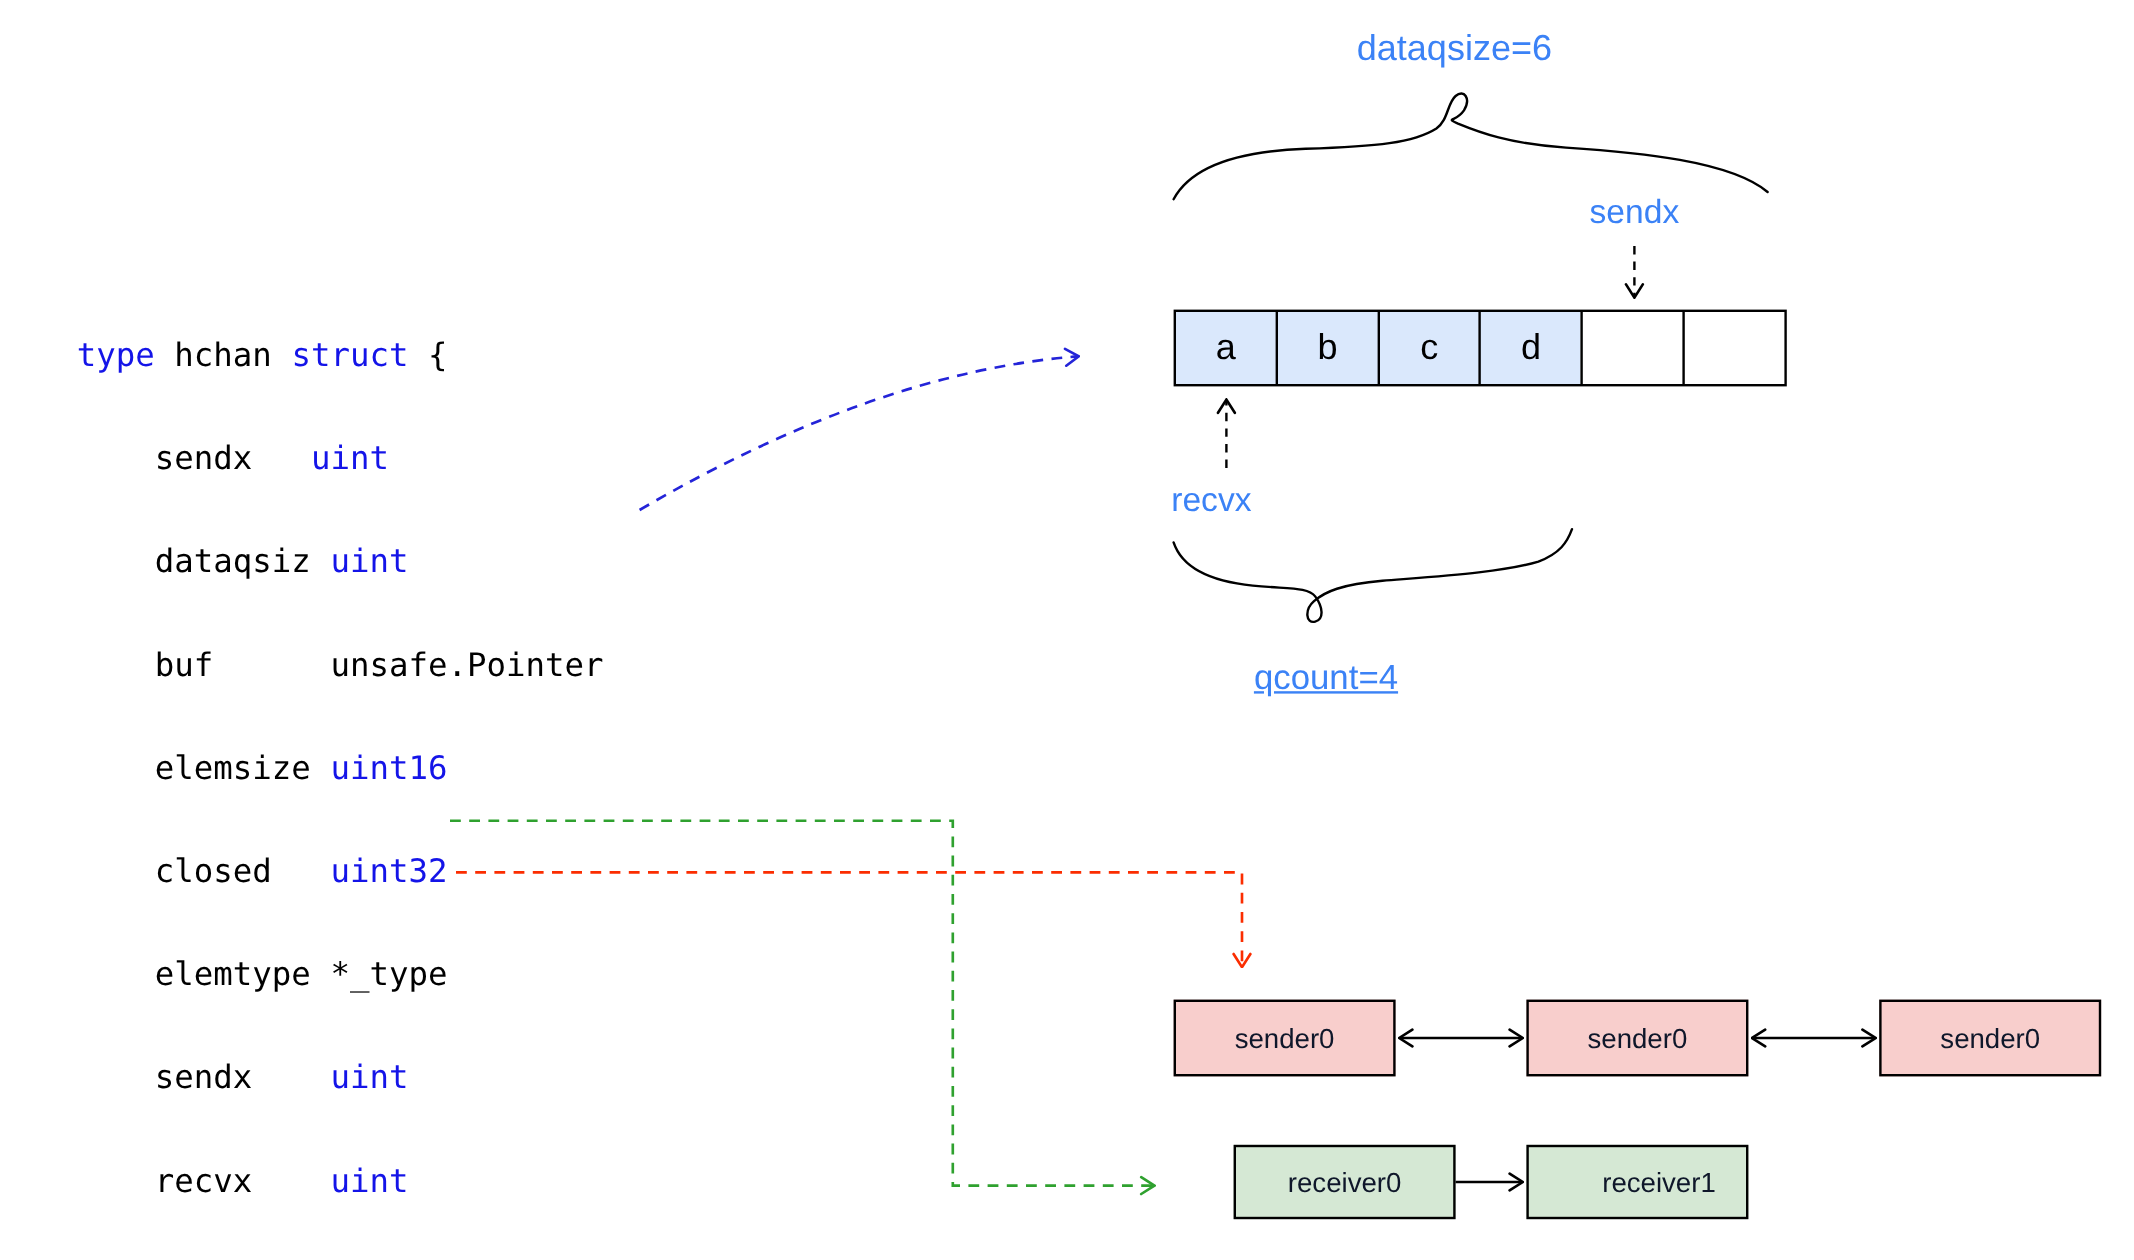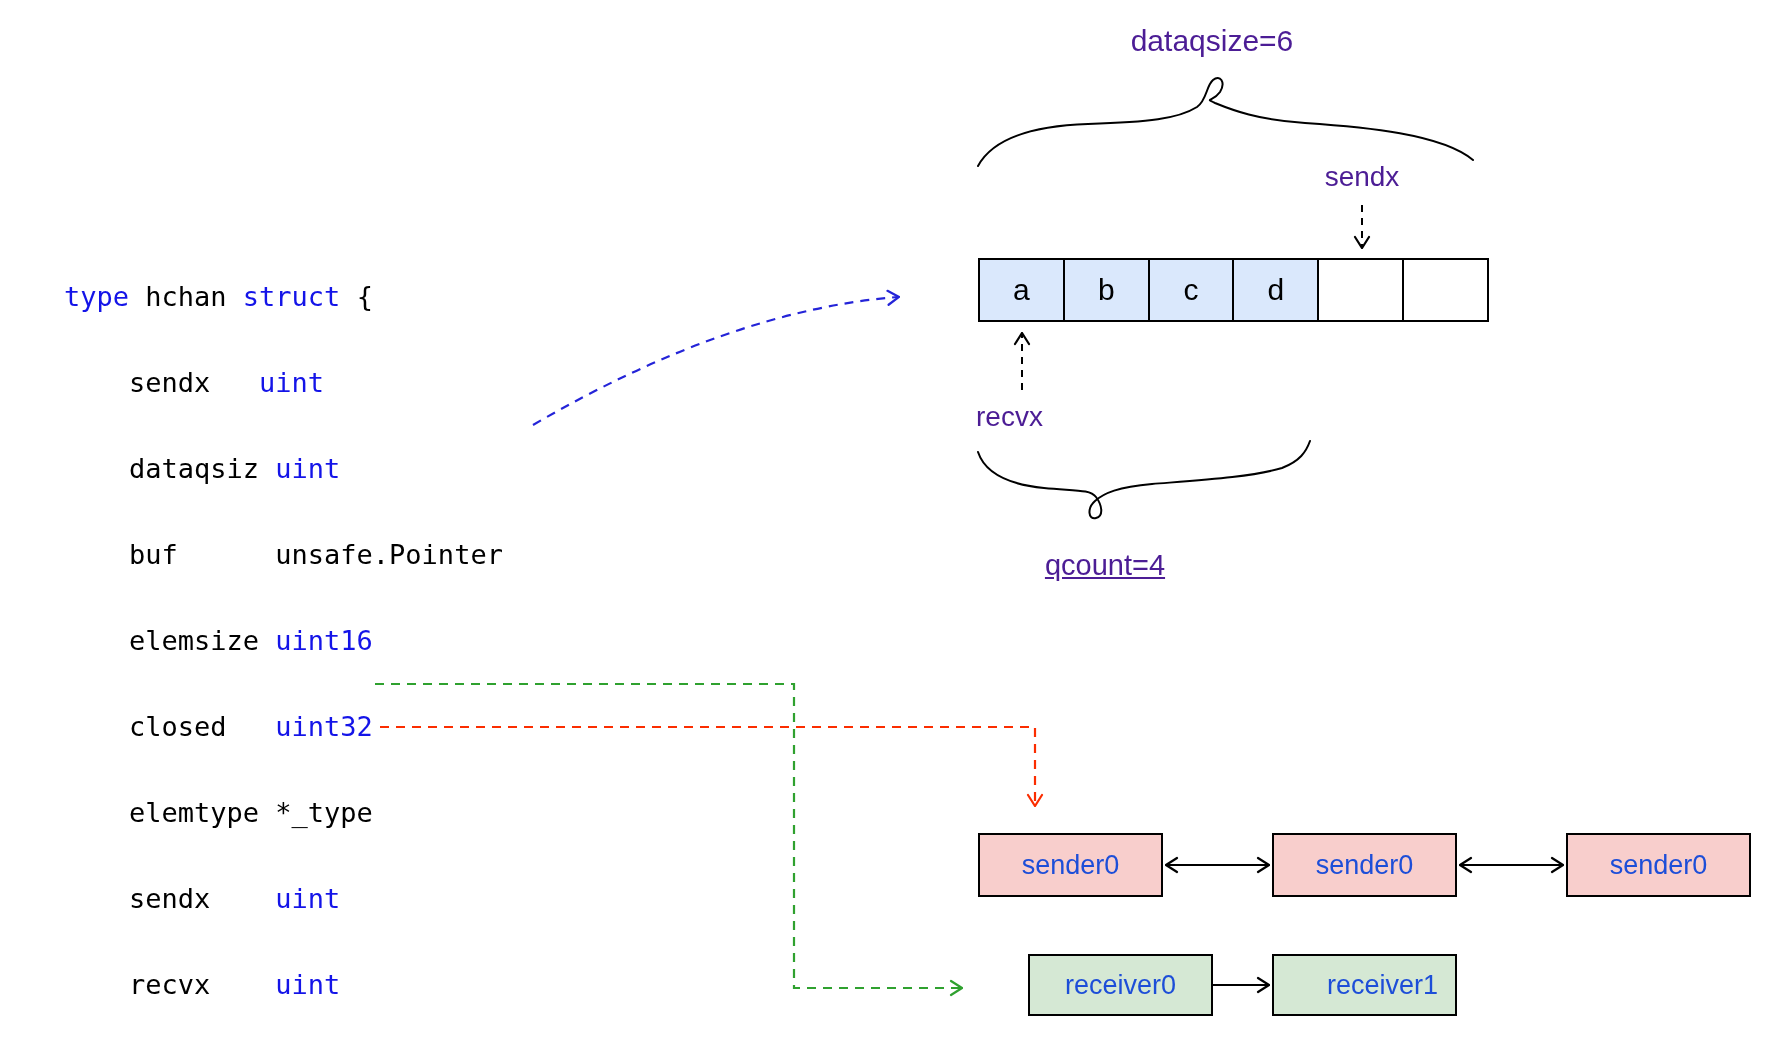--- a/index.html
+++ b/index.html
@@ -12,37 +12,37 @@
   svg.layer { position:absolute; left:0; top:0; }
 
   
   .code { position:absolute; left:64px; top:275px; font-family:"DejaVu Sans Mono", monospace;
           font-size:27px; line-height:43px; color:var(--code-text); white-space:pre; }
   .cl { height:43px; }
   .kw  { color:var(--kw); }
   .typ { color:var(--typ); }
 
   
-  .lbl { position:absolute; color:#4c1d95; }
+  .lbl { position:absolute; color:#3b82f6; }
   .lbl-dataqsize { left:1080px; top:24px;  width:264px; text-align:center; font-size:30px; }
   .lbl-sendx     { left:1292px; top:161px; width:140px; text-align:center; font-size:28px; }
   .lbl-recvx     { left:976px;  top:401px; font-size:28px; }
   .lbl-qcount    { left:1005px; top:549px; width:200px; text-align:center; font-size:29px;text-decoration:underline; }
 
   
   .buffer { position:absolute; left:978px; top:258px; width:511px; height:64px;
             display:flex; border:2px solid #000; background:#fff; }
   .cell { flex:1 1 0; display:flex; align-items:center; justify-content:center;
           font-size:30px; color:#000; border-left:2px solid #000; }
   .cell:first-child { border-left:none; }
   .cell.filled { background:var(--cell-fill); }
 
   
   .qbox { position:absolute; width:185px; height:64px; border:2px solid #000;
-          display:flex; align-items:center; justify-content:center; font-size:27px; color:#1d4ed8; }
+          display:flex; align-items:center; justify-content:center; font-size:23px; color:#0f172a; }
   .sender   { background:var(--sender-fill); }
   .receiver { background:var(--receiver-fill); height:62px; }
 
   
   .stroke-black { stroke:var(--black-line); } .stroke-green { stroke:var(--green-line); }
   .stroke-red { stroke:var(--red-line); }     .stroke-blue { stroke:var(--blue-line); }
   .nofill { fill:none; }
 </style>
 </head>
 <body>

